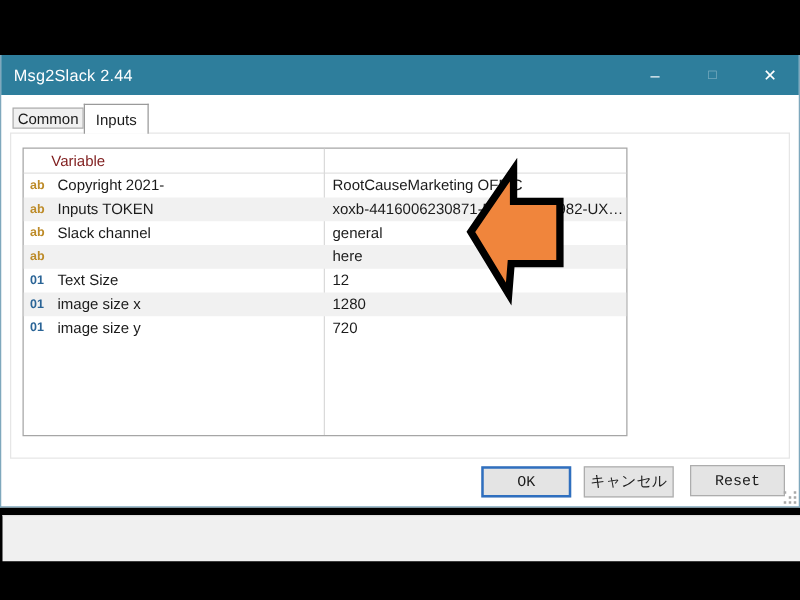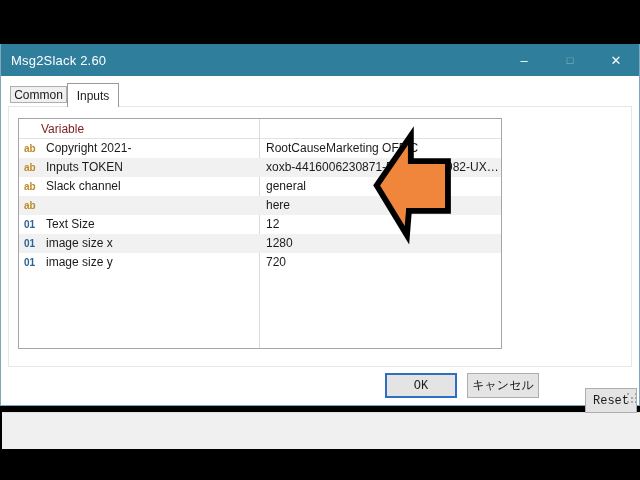--- a/index.html
+++ b/index.html
@@ -51,40 +51,40 @@
          color:#1b1b1b; display:flex; align-items:center; justify-content:center;
          font-family:Liberation Mono, monospace; }
   .btn-load { left:514px; top:290px; width:112px; height:22px; }
   .btn-save { left:514px; top:322px; width:112px; height:22px; }
 
   
   .strip { position:absolute; left:1px; top:368px; width:638px; height:37px;
            background:#f0f0f0; border-top:1px solid #e0e0e0; }
   .btn-ok { left:385px; top:373px; width:72px; height:25px; border:2px solid var(--ok-border,#2F6FBF); }
   .btn-cancel { left:467px; top:373px; width:72px; height:25px; }
-  .btn-reset { left:552px; top:388px; width:52px; height:25px;margin-left:33px; }
+  .btn-reset { left:552px; top:372px; width:76px; height:25px; }
 
   .grip { position:absolute; left:627px; top:393px; width:11px; height:11px; }
   .grip::before { content:""; position:absolute; left:0; top:0; width:2px; height:2px; background:#a9a9a9;
       box-shadow:8px 0 #a9a9a9, 8px 4px #a9a9a9, 8px 8px #a9a9a9, 4px 4px #a9a9a9, 4px 8px #a9a9a9, 0 8px #a9a9a9; }
 
   
   .cursor-arrow { position:absolute; left:355px; top:123px; width:100px; height:122px; z-index:10; }
 
   u { text-decoration:underline; }
 </style>
 </head>
 <body>
 
 <div id="stage">
 
   <div class="win">
 
     <div class="titlebar">
-      <span class="title">Msg2Slack 2.60</span>
+      <span class="title">Msg2Slack 2.44</span>
       <div class="caption-btns">
         <span class="cap">–</span>
         <span class="cap dim">□</span>
         <span class="cap">✕</span>
       </div>
     </div>
 
     <div class="strip"></div>
   </div>
 

